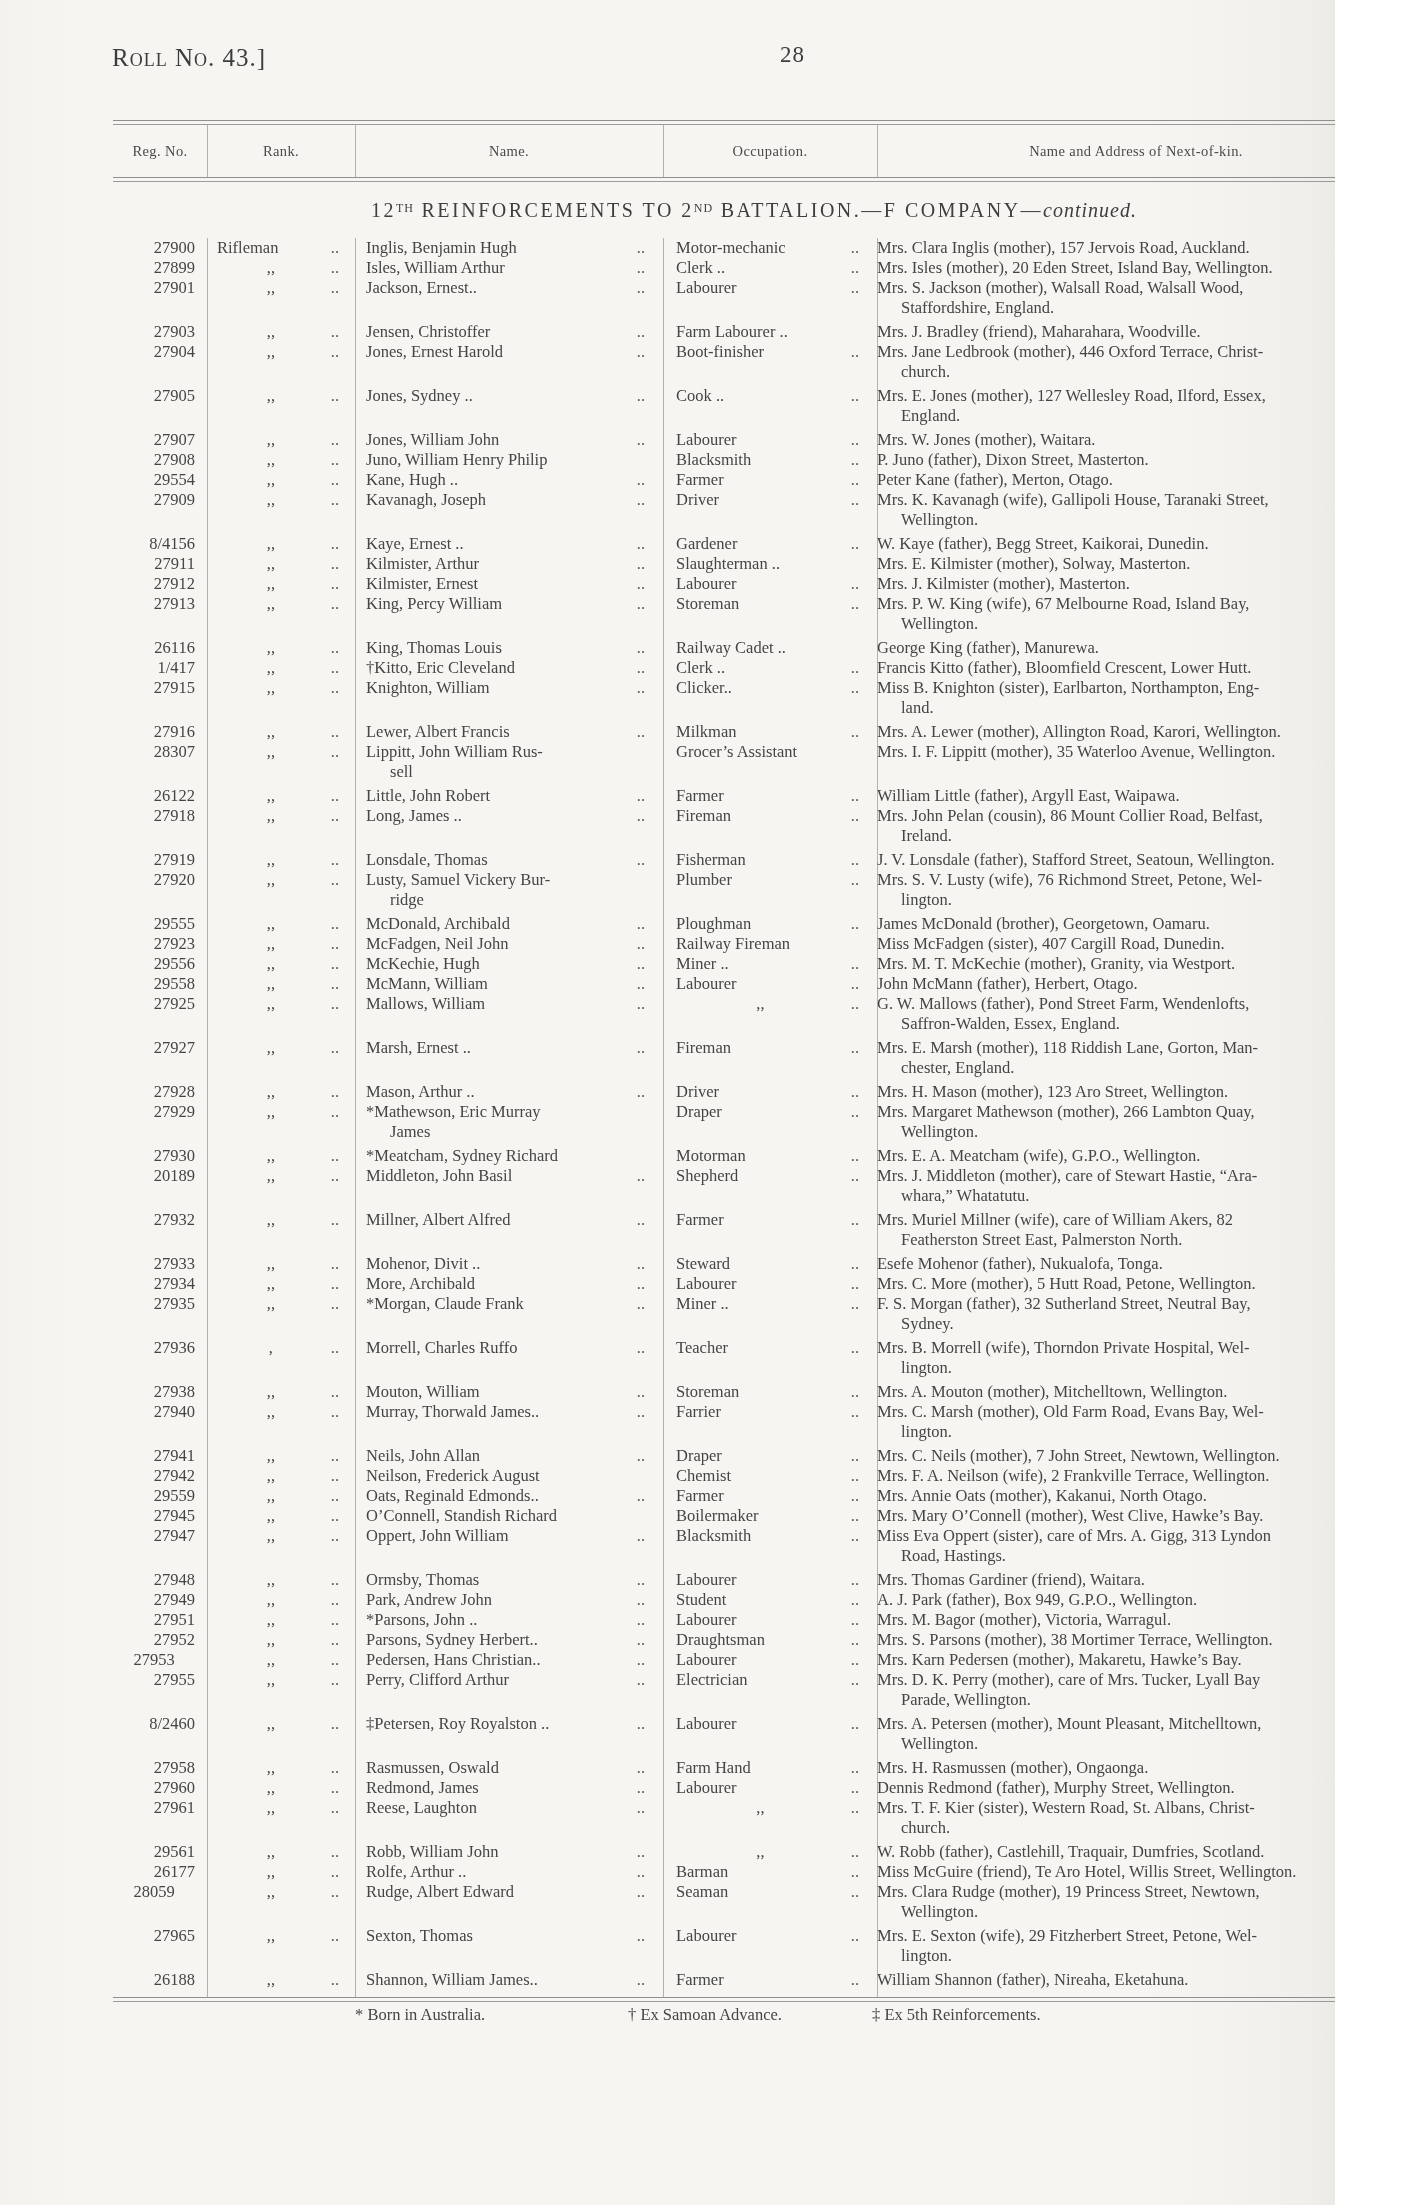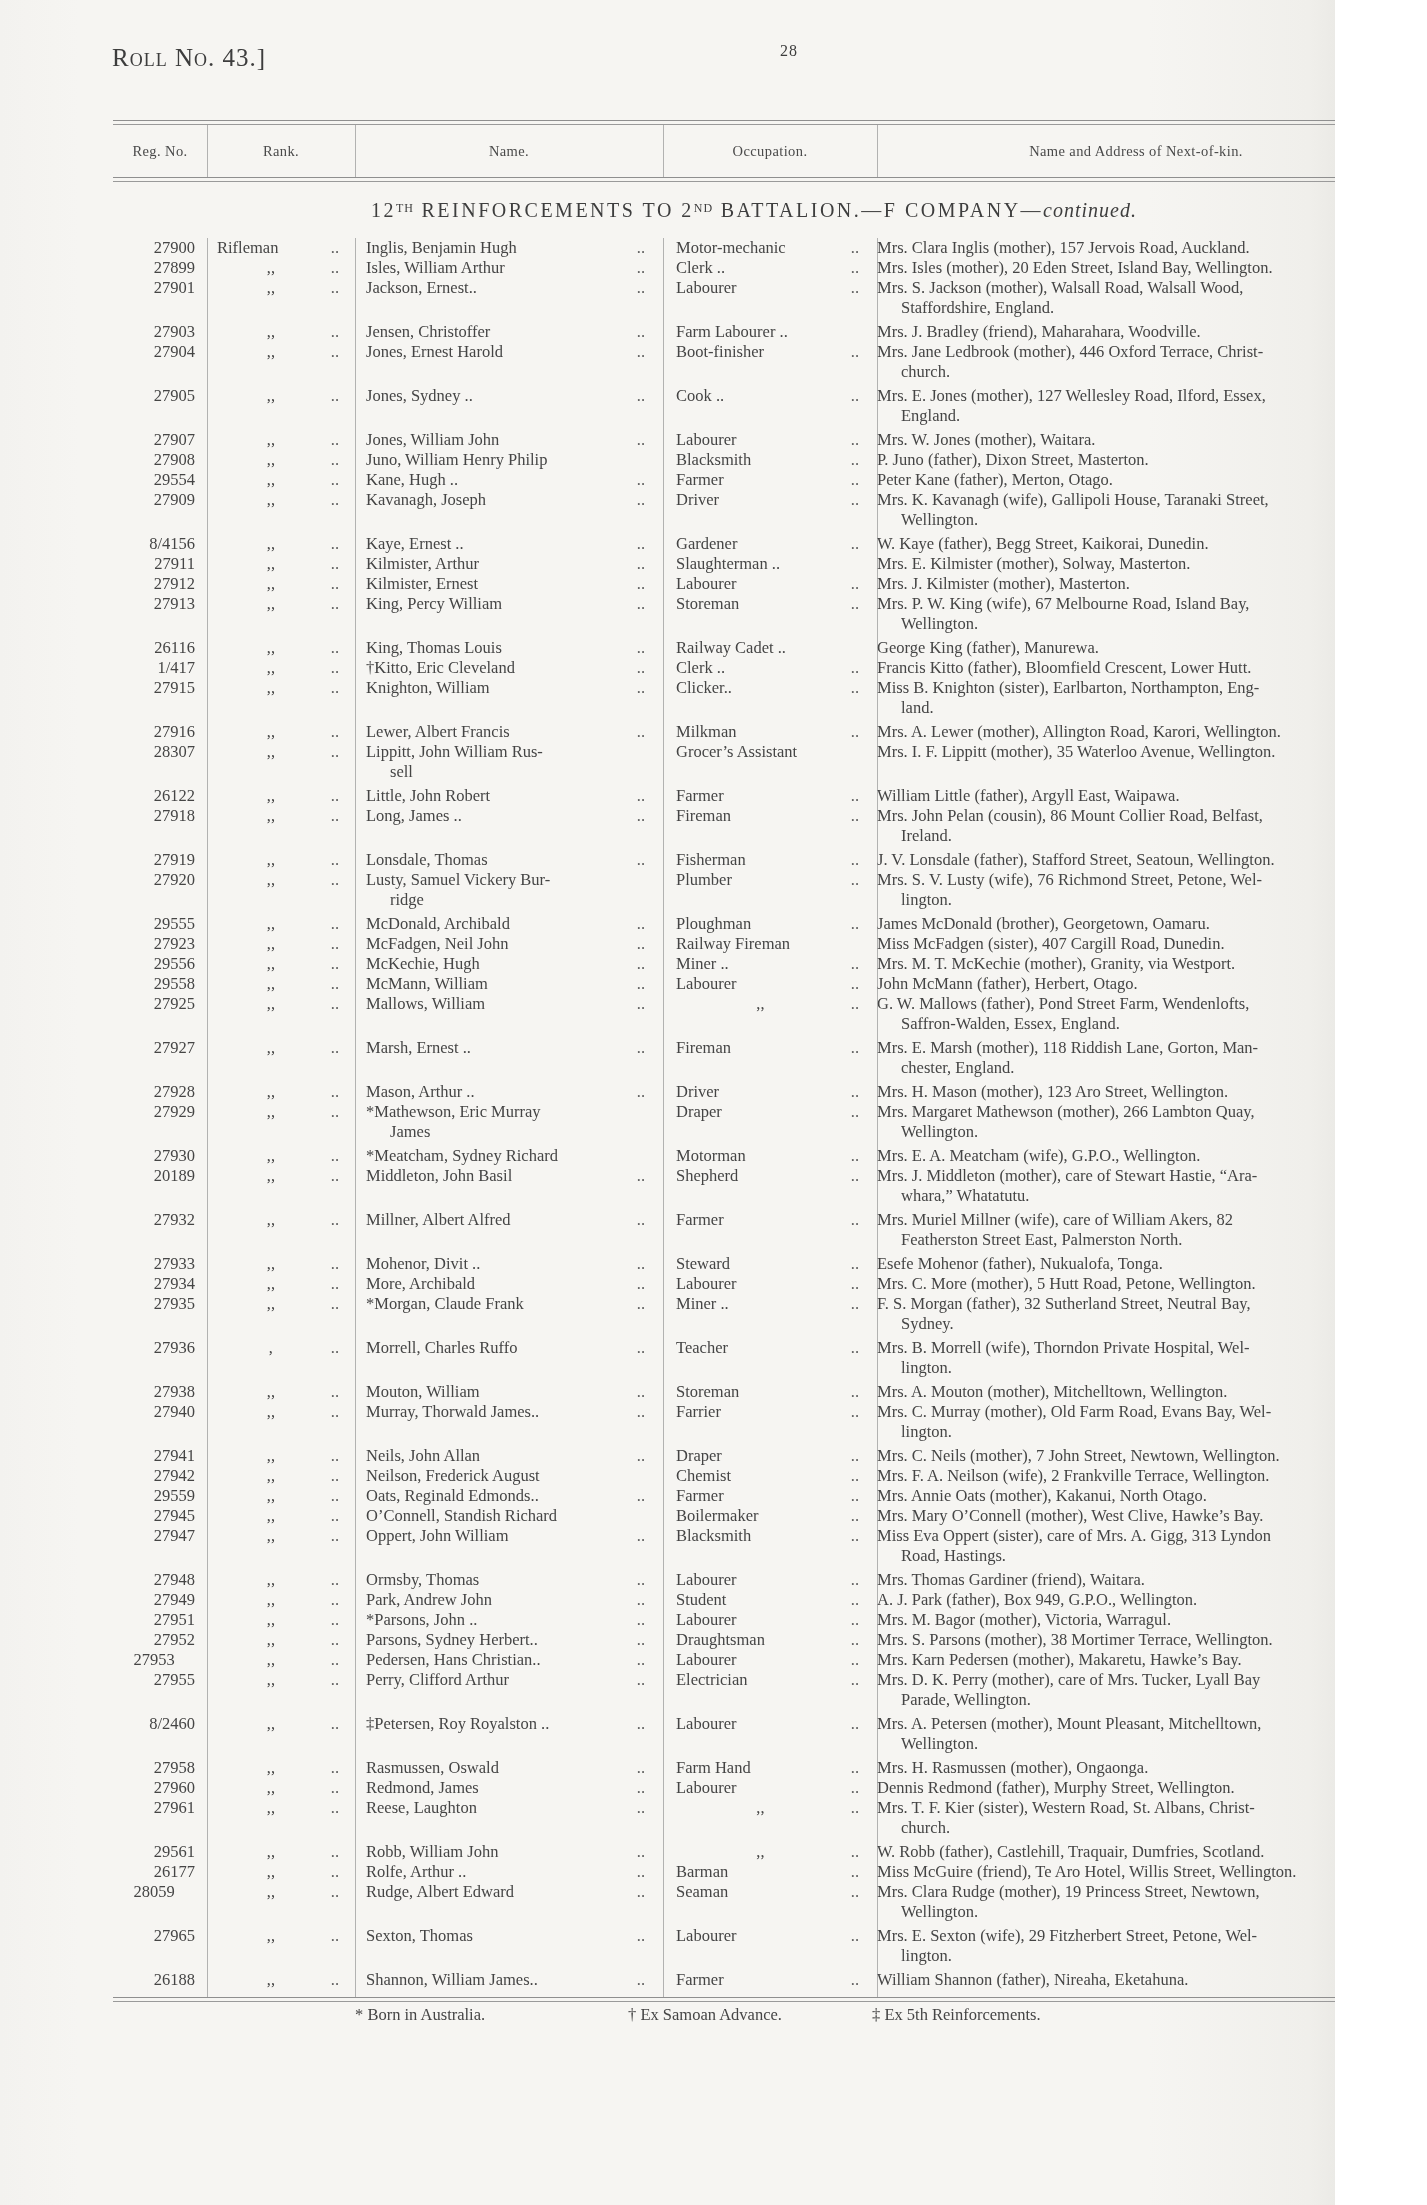--- a/index.html
+++ b/index.html
@@ -11,21 +11,21 @@
     color:#454545;
     overflow:hidden;
   }
   
   .roll-no{
     position:absolute;left:112px;top:44px;
     font-variant:small-caps;font-size:25px;letter-spacing:1px;color:#3d3d3d;
   }
   .page-no{
     position:absolute;left:780px;top:42px;
-    font-size:16px;color:#3d3d3d;letter-spacing:1px;
+    font-size:23px;color:#3d3d3d;letter-spacing:1px;
   }
   
   .table{position:absolute;left:113px;top:120px;width:1282px;}
   .rule{height:3px;border-top:1px solid #8f8f8f;border-bottom:1px solid #9a9a9a;}
   .thead{position:relative;height:52px;display:flex;align-items:center;}
   .th{font-size:14.5px;color:#4a4a4a;text-align:center;letter-spacing:.4px;}
   .c-reg{width:94px;flex:none;}
   .c-rank{width:148px;flex:none;}
   .c-name{width:308px;flex:none;}
   .c-occ{width:214px;flex:none;}
@@ -821,21 +821,21 @@
               <span class="dots">..</span>
             </div>
             <div class="cell name c-name">
               <span class="txt hang">Murray, Thorwald James..</span>
               <span class="dots">..</span>
             </div>
             <div class="cell occ c-occ">
               <span class="txt">Farrier</span>
               <span class="dots">..</span>
             </div>
-            <div class="nok hang c-nok">Mrs. C. Murray (mother), Old Farm Road, Evans Bay, Wel-
+            <div class="nok hang c-nok">Mrs. C. Marsh (mother), Old Farm Road, Evans Bay, Wel-
 lington.</div>
           </div>
           <div class="row gap">
             <div class="cell reg c-reg">
               <span class="txt" style="text-align: right;">27941</span>
             </div>
             <div class="cell rank c-rank">
               <span class="txt ditto">,,</span>
               <span class="dots">..</span>
             </div>

